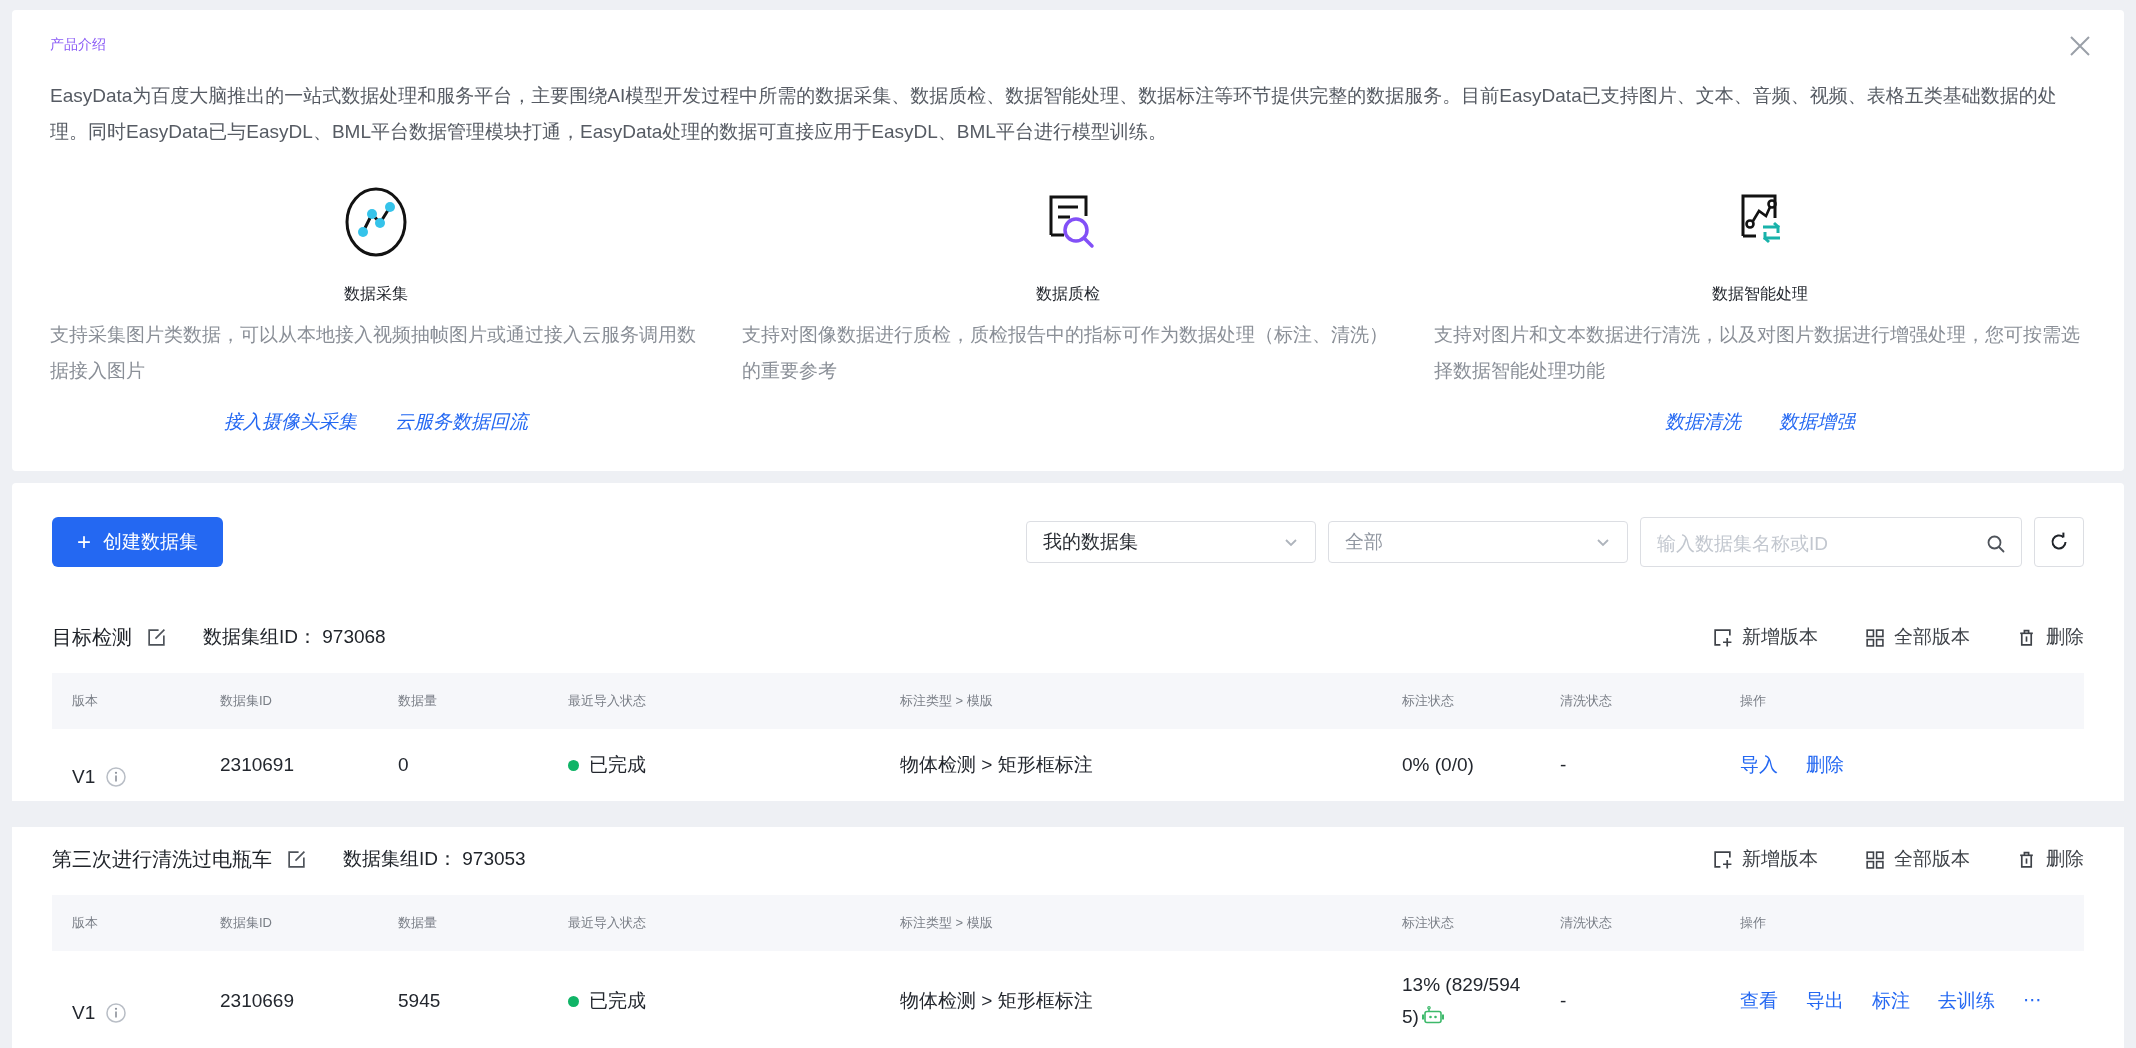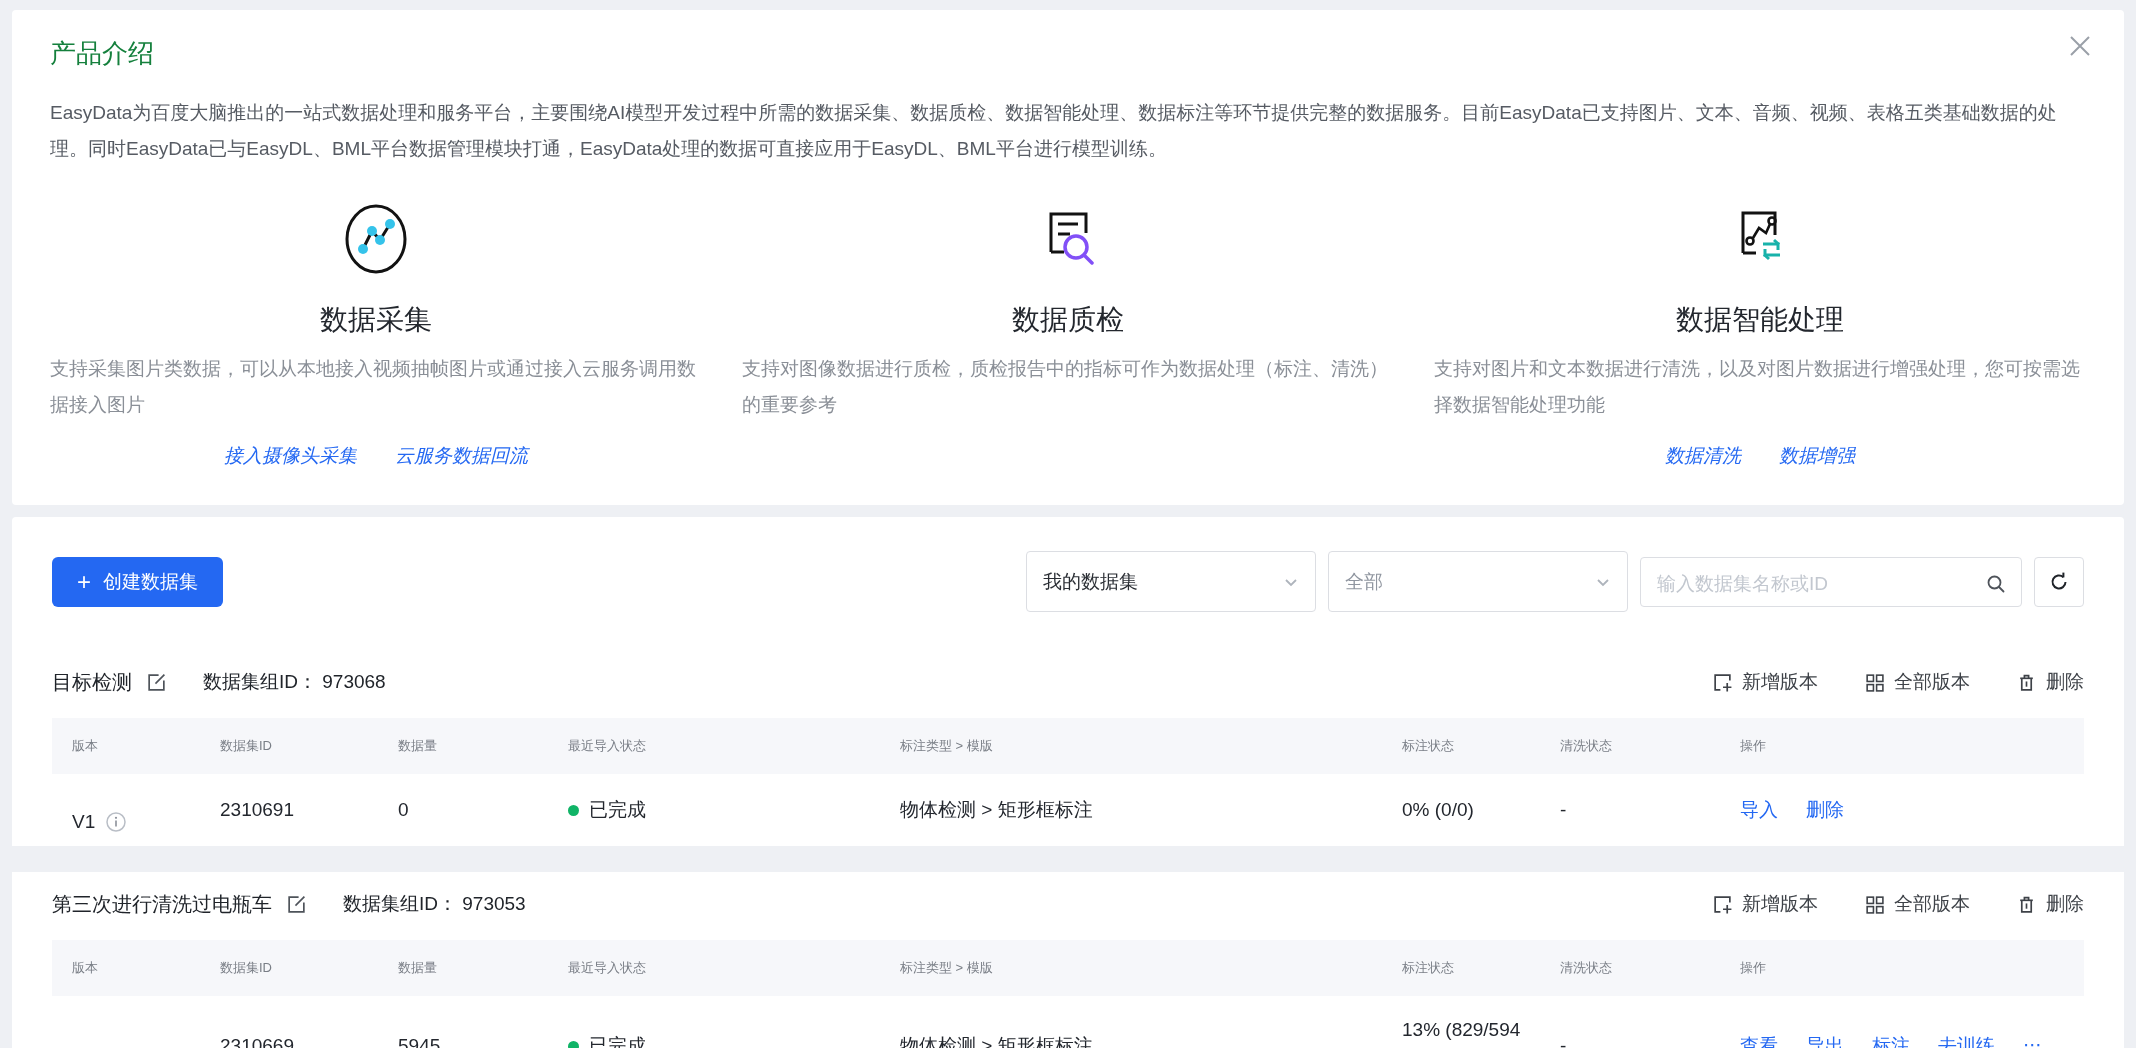--- a/index.html
+++ b/index.html
@@ -3,42 +3,42 @@
 <meta charset="utf-8">
 <style>
   * { margin:0; padding:0; box-sizing:border-box; }
   html,body { width:2136px; height:1048px; overflow:hidden;
     background:#eef0f4; font-family:"Liberation Sans","DejaVu Sans",sans-serif; color:#262a30; }
 
   .card { background:#fff; border-radius:4px; }
 
   
   .intro { margin:10px 12px 0; padding:26px 38px 36px; position:relative; }
-  .intro-title { font-size:26px; color:#15803d; font-weight:400; }
+  .intro-title { font-size:14px; color:#8b5cf6; font-weight:400; }
   .close-btn { position:absolute; top:18px; right:26px; width:36px; height:36px;
     display:flex; align-items:center; justify-content:center; cursor:pointer; }
   .intro-desc { margin-top:24px; font-size:19px; line-height:36px; color:#565b63; }
   .features { display:flex; gap:40px; margin-top:24px; }
   .feature { flex:1; }
   .feature-icon { height:96px; display:flex; align-items:center; justify-content:center; }
-  .feature-name { text-align:center; font-size:28px; color:#23272e; margin-top:14px; }
+  .feature-name { text-align:center; font-size:16px; color:#23272e; margin-top:14px; }
   .feature-desc { margin-top:12px; font-size:19px; line-height:36px; color:#8a8f97; }
   .feature-links { margin-top:20px; display:flex; justify-content:center; gap:38px;
     font-size:19px; color:#2468f2; }
   .feature-links span { cursor:pointer;font-style:italic; }
 
   
   .main { margin:12px 12px 0; padding:34px 40px 0; min-height:700px; }
   .toolbar { display:flex; align-items:center; justify-content:space-between; }
   .create-btn { background:#2468f2; color:#fff; border:none; height:50px; padding:0 25px;
     border-radius:6px; font-size:19px; display:flex; align-items:center; gap:12px; cursor:pointer;
     font-family:inherit; }
   .create-btn .plus { font-size:24px; font-weight:300; line-height:1; }
   .controls { display:flex; gap:12px; align-items:center; }
-  .select { height:61px; border:1px solid #dcdee3; border-radius:4px; background:#fff;
+  .select { height:42px; border:1px solid #dcdee3; border-radius:4px; background:#fff;
     display:flex; align-items:center; justify-content:space-between; padding:0 14px 0 16px;
     font-size:19px; cursor:pointer; }
   .select.w1 { width:290px; color:#2a2e34; }
   .select.w2 { width:300px; color:#9096a0; }
   .search-box { width:382px; height:50px; border:1px solid #dcdee3; border-radius:4px;
     display:flex; align-items:center; justify-content:space-between; padding:4px 14px 0 16px; }
   .search-box input { border:none; outline:none; flex:1; font-size:19px; color:#2a2e34;
     font-family:inherit; }
   .search-box input::placeholder { color:#c2c7cf; }
   .refresh-btn { width:50px; height:50px; border:1px solid #dcdee3; border-radius:4px;

